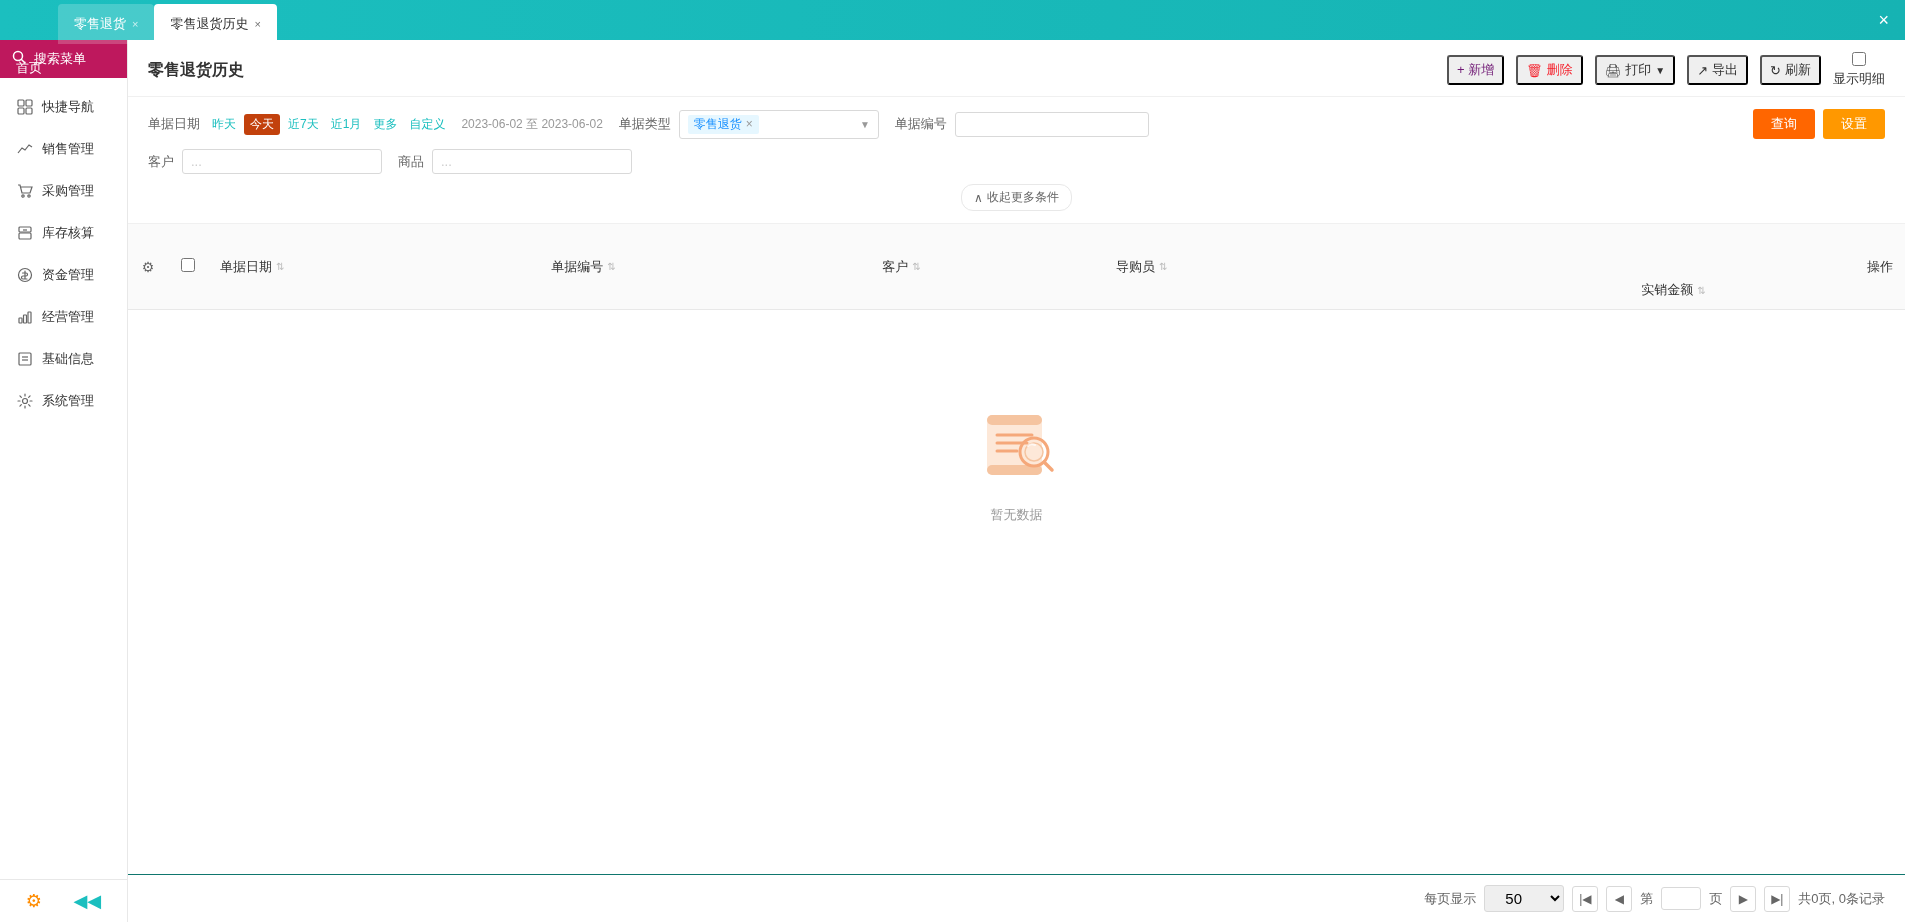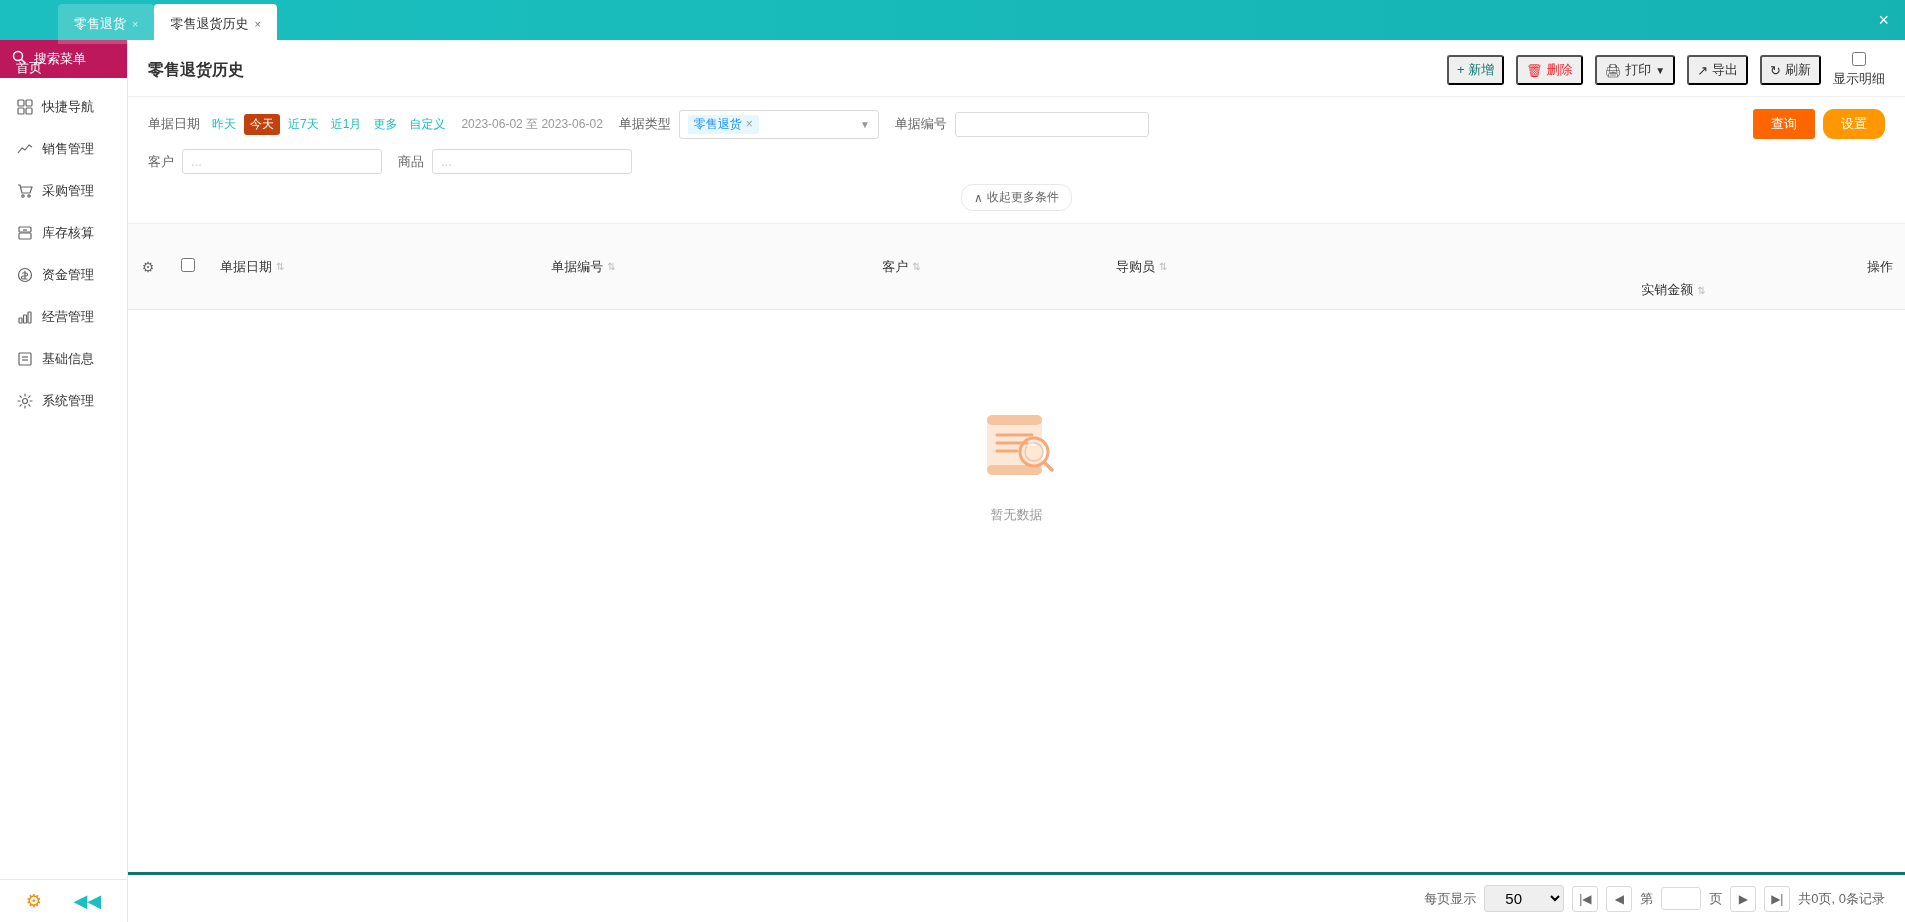--- a/index.html
+++ b/index.html
@@ -155,40 +155,40 @@
       display: flex;
       align-items: center;
       gap: 4px;
       font-size: 13px;
       cursor: pointer;
       color: #333;
       padding: 4px 8px;
       border-radius: 3px;
     }
     .toolbar-btn-new {
-      color: #0f766e;
+      color: #701a75;
       font-weight: 500;
       margin-left: 48px;
     }
     .toolbar-btn-del { color: #f5222d; }
     .btn-query {
       background: #ff6600;
       color: #fff;
       border: none;
       padding: 6px 18px;
       border-radius: 3px;
       cursor: pointer;
       font-size: 13px;
     }
     .btn-setting {
       background: #ff9800;
       color: #fff;
       border: none;
       padding: 6px 18px;
-      border-radius: 11px;
+      border-radius: 3px;
       cursor: pointer;
       font-size: 13px;
     }
     .show-detail {
       display: flex;
       align-items: center;
       gap: 4px;
       font-size: 13px;
       color: #333;
       flex-direction: column;
@@ -349,21 +349,21 @@
       color: #999;
       font-size: 13px;
     }
 
     
     .pagination-bar {
       display: flex;
       align-items: center;
       justify-content: flex-end;
       padding: 10px 20px;
-      border-top: 3px solid #0f766e;
+      border-top: 1px solid #0f766e;
       gap: 8px;
       font-size: 13px;
       color: #666;
       flex-shrink: 0;
     }
     .page-size-select {
       border: 1px solid #d9d9d9;
       border-radius: 3px;
       padding: 3px 16px;
       font-size: 15px;

